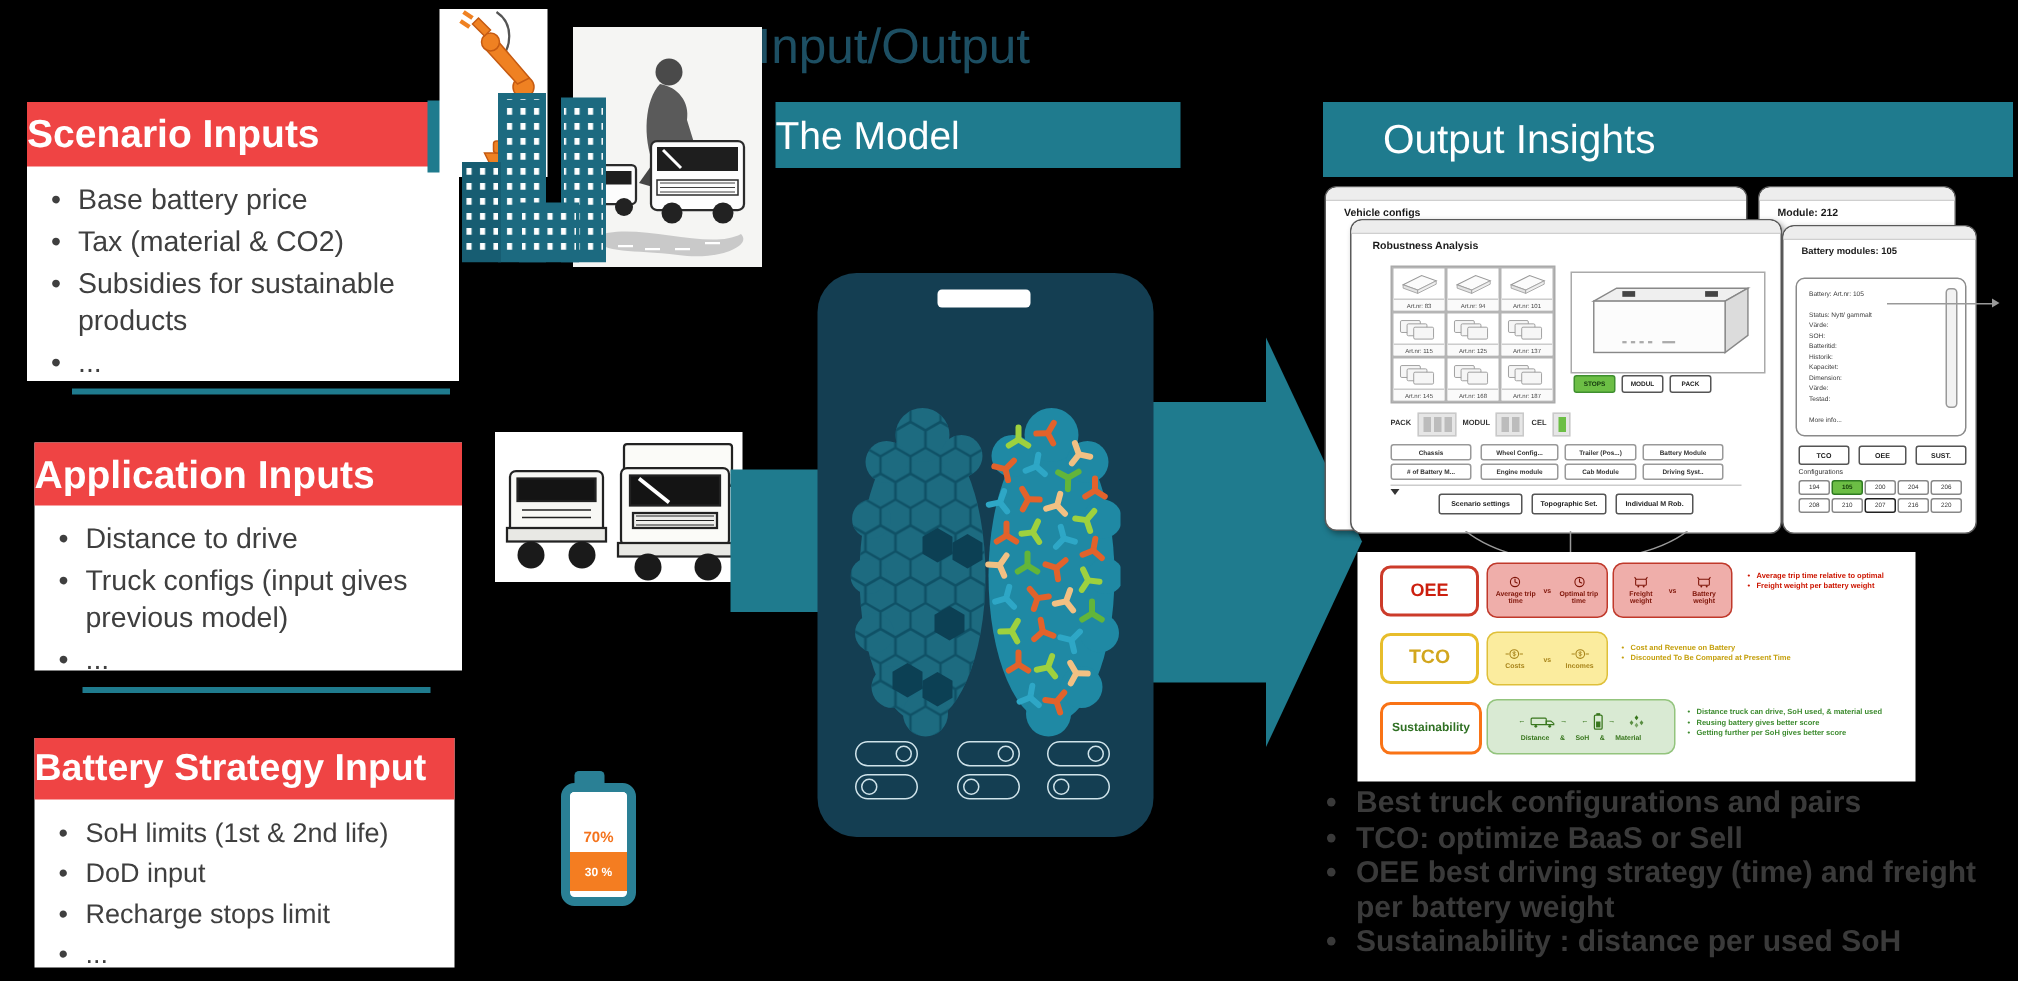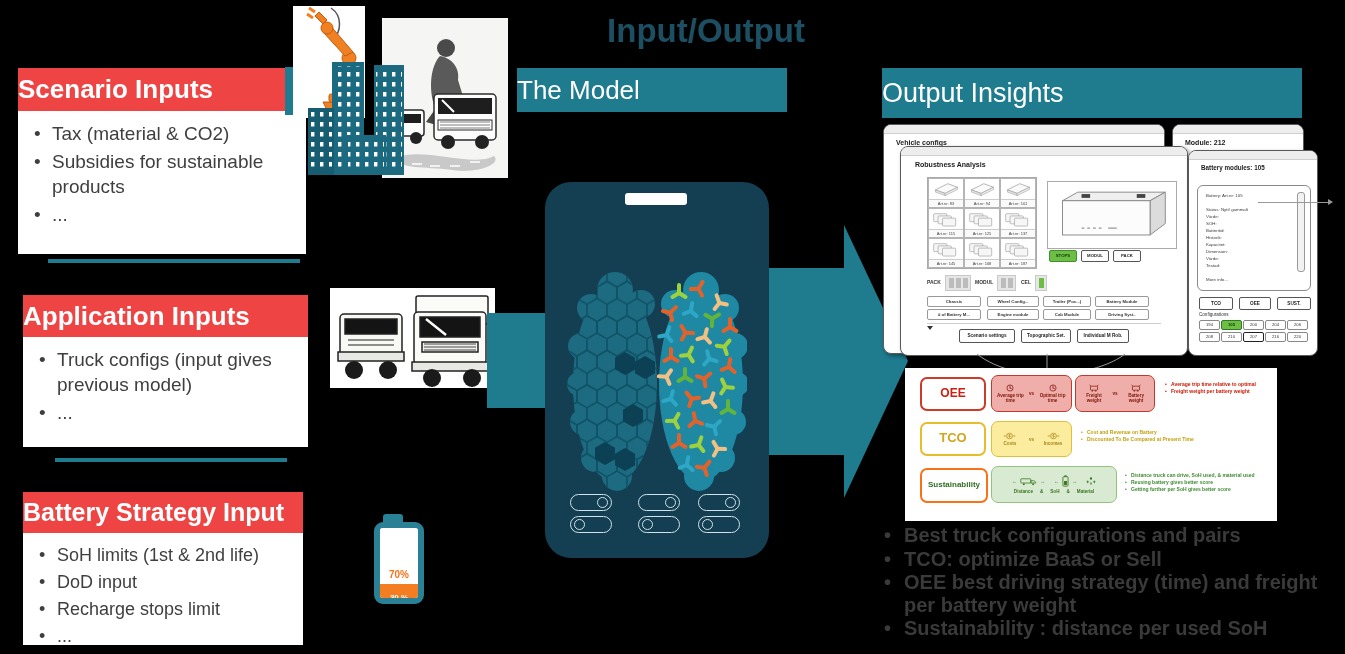--- a/index.html
+++ b/index.html
@@ -8,33 +8,33 @@
   
   .input-box{position:absolute;background:#fff;}
   .input-box .hdr{background:#ef4444;color:#fff;text-align:left;font-size:26px;font-weight:700;}
   .input-box ul{margin:10px 6px 6px 10px;padding:0;list-style:none;}
   .input-box li{font-size:19px;color:#3f3f3f;padding-left:24px;position:relative;line-height:25px;margin-bottom:3px;}
   .input-box li::before{content:"•";position:absolute;left:6px;color:#3f3f3f;}
   .input-box.small li{font-size:18px;line-height:24px;}
   .divider{position:absolute;height:4px;background:#1f7b8e;}
   
   .tealbar{position:absolute;background:#1f7b8e;color:#fff;}
-  .main-title{position:absolute;font-weight:bold;color:#1d4f63;text-align:right;}
+  .main-title{position:absolute;font-weight:normal;color:#1d4f63;text-align:left;}
   
   .phone{position:absolute;background:#143e52;border-radius:26px;}
   .phone-bar{position:absolute;background:#fff;border-radius:3px;}
   .toggle{position:absolute;width:40px;height:15px;border:1.5px solid #cfe3ea;border-radius:9px;}
   .toggle .knob{position:absolute;top:1.5px;width:9px;height:9px;border:1.5px solid #cfe3ea;border-radius:50%;}
   .knob-r .knob{right:3px;}
   .knob-l .knob{left:3px;}
   
   .batt{position:absolute;}
   .batt .cap{position:absolute;left:15px;top:0;width:20px;height:10px;background:#2a8095;border-radius:3px 3px 0 0;}
   .batt .body{position:absolute;top:8px;left:0;width:38px;height:70px;border:6px solid #2a8095;border-radius:9px;background:#fff;overflow:hidden;}
-  .batt .up{height:56px;display:flex;align-items:flex-end;justify-content:center;color:#f4731c;font-weight:bold;font-size:10px;padding-bottom:4px;box-sizing:border-box;background:#fff;}
+  .batt .up{height:40px;display:flex;align-items:flex-end;justify-content:center;color:#f4731c;font-weight:bold;font-size:10px;padding-bottom:4px;box-sizing:border-box;background:#fff;}
   .batt .low{height:26px;background:#f47d21;color:#fff;font-weight:bold;font-size:8px;display:flex;align-items:center;justify-content:center;}
   
   .card{position:absolute;background:#fff;border:1.5px solid #5a5a5a;border-radius:8px;box-shadow:2px 2px 4px rgba(0,0,0,.4);}
   .card .strip{height:8px;background:#ededed;border-bottom:1px solid #cfcfcf;border-radius:7px 7px 0 0;}
   .ctitle{font-weight:bold;color:#1a1a1a;}
   .mgrid{position:absolute;display:grid;grid-template-columns:repeat(3,36px);grid-template-rows:repeat(3,30px);}
   .mcell{border:0.8px solid #b5b5b5;background:#fff;display:flex;flex-direction:column;align-items:center;justify-content:flex-end;overflow:hidden;}
   .mcell svg{width:30px;height:18px;flex:1;}
   .mcell .lbl{font-size:4px;color:#444;width:100%;text-align:center;border-top:0.8px solid #ccc;padding:1px 0;background:#fafafa;}
   .mbtn{position:absolute;border:1px solid #555;border-radius:2px;background:#fff;font-weight:bold;color:#222;text-align:center;}
@@ -140,30 +140,32 @@
           <path d="M0,1 L-6.5,5"></path>
       </g>
     </defs>
   </svg>
 
   <div class="main-title" style="left:505px;top:12px;width:300px;font-size:33px;">Input/Output</div>
 
   <div class="input-box" style="left:18px;top:68px;width:288px;height:186px;">
     <div class="hdr" style="height:43px;line-height:43px;">Scenario Inputs</div>
     <ul>
+      <li>Base battery price</li>
       <li>Tax (material &amp; CO2)</li>
       <li>Subsidies for sustainable products</li>
       <li>...</li>
     </ul>
   </div>
   <div class="divider" style="left:48px;top:259px;width:252px;"></div>
 
   <div class="input-box" style="left:23px;top:295px;width:285px;height:152px;">
     <div class="hdr" style="height:42px;line-height:42px;">Application Inputs</div>
     <ul>
+      <li>Distance to drive</li>
       <li>Truck configs (input gives previous model)</li>
       <li>...</li>
     </ul>
   </div>
   <div class="divider" style="left:55px;top:458px;width:232px;"></div>
 
   <div class="input-box small" style="left:23px;top:492px;width:280px;height:153px;">
     <div class="hdr" style="height:41px;line-height:41px;font-size:25px;">Battery Strategy Input</div>
     <ul>
       <li>SoH limits (1st &amp; 2nd life)</li>
@@ -372,21 +374,21 @@
   </div>
 
   <div class="batt" style="left:374px;top:514px;width:50px;height:90px;">
     <div class="cap" style="left:9px;"></div>
     <div class="body">
       <div class="up">70%</div>
       <div class="low">30 %</div>
     </div>
   </div>
 
-  <div class="tealbar" style="left:882px;top:68px;width:420px;height:50px;font-size:27px;line-height:50px;">Output Insights</div>
+  <div class="tealbar" style="left:882px;top:68px;width:420px;height:50px;font-size:27px;line-height:50px;padding-left:40px;">Output Insights</div>
 
   <div class="card" style="left:883px;top:124px;width:280px;height:228px;">
     <div class="strip"></div>
     <div class="ctitle" style="font-size:7px;margin:5px 0 0 12px;">Vehicle configs</div>
   </div>
   <div class="card" style="left:1172px;top:124px;width:130px;height:220px;">
     <div class="strip"></div>
     <div class="ctitle" style="font-size:7px;margin:5px 0 0 12px;">Module: 212</div>
   </div>
 

